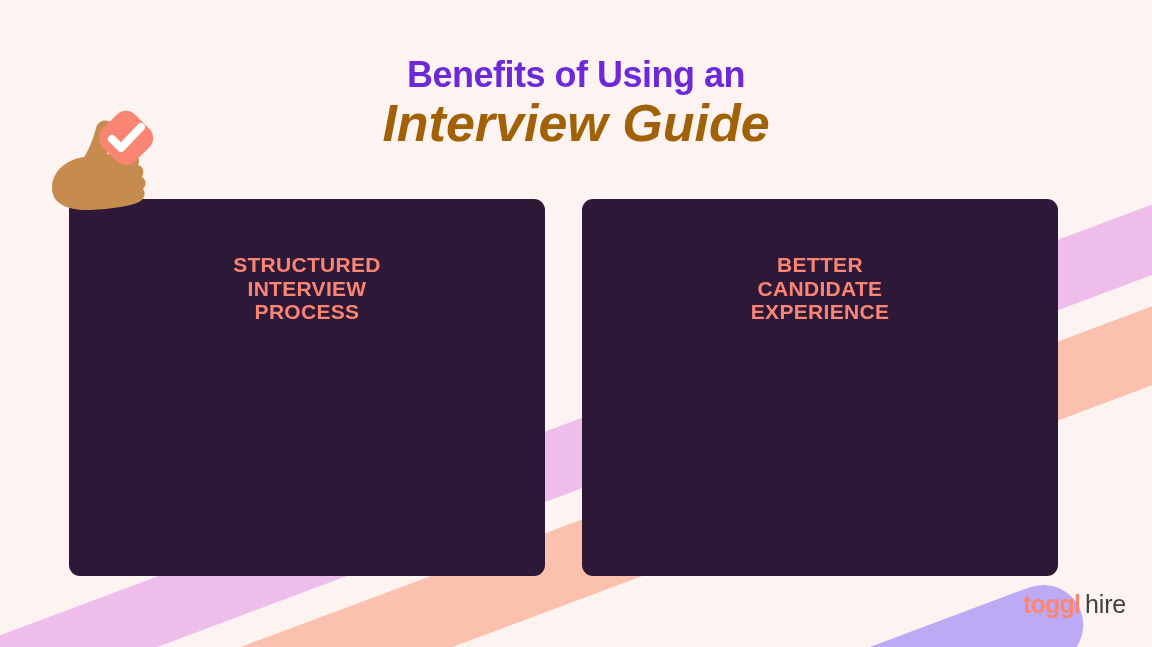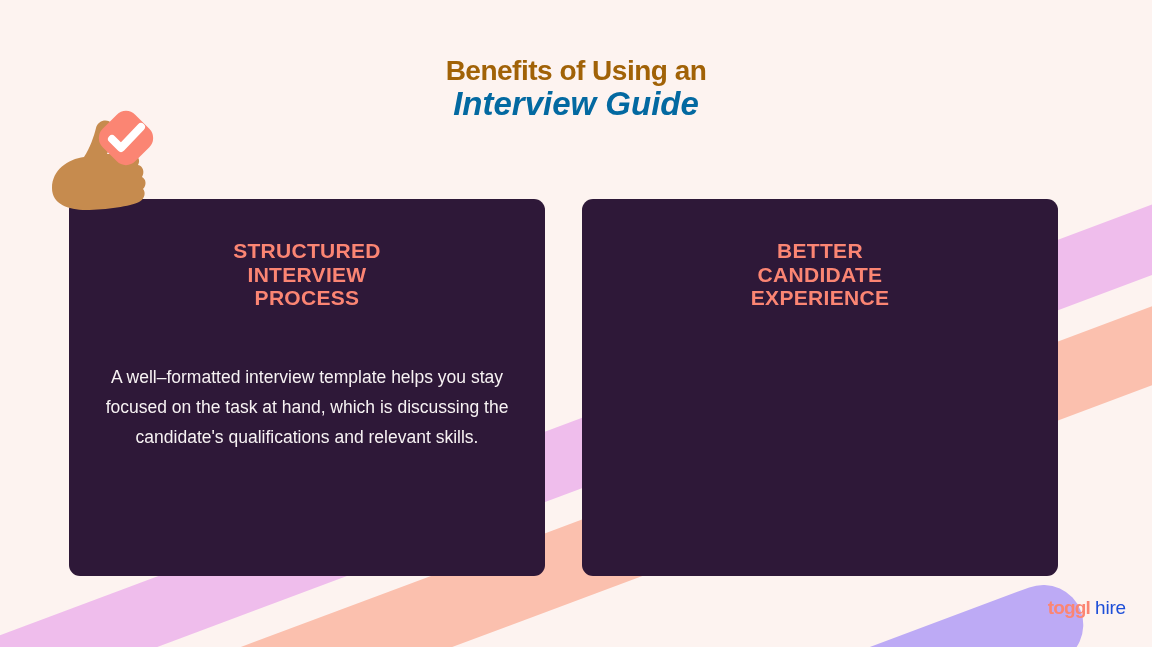--- a/index.html
+++ b/index.html
@@ -59,33 +59,33 @@
   
   .title-block {
     position: absolute;
     left: 0;
     right: 0;
     top: 57px;
     text-align: center;
     z-index: 6;
   }
   .title-line1 {
-    font-size: 28px;
+    font-size: 36px;
     font-weight: bold;
     letter-spacing: -0.5px;
-    color: #a16207;
+    color: #6d28d9;
     line-height: 1.0;
     display: block;
   }
   .title-line2 {
-    font-size: 33px;
+    font-size: 52px;
     font-weight: bold;
     font-style: italic;
     letter-spacing: 0px;
-    color: #0369a1;
+    color: #a16207;
     line-height: 1.18;
     display: block;
   }
 
   
   .thumb-illo {
     position: absolute;
     left: 46px;
     top: 110px;
     width: 130px;
@@ -102,21 +102,21 @@
     height: 377px;
     display: flex;
     gap: 37px;
     z-index: 5;
   }
   .card {
     flex: 1 1 0;
     background: #2E1838;
     border-radius: 11px;
     box-sizing: border-box;
-    padding: 40px 18px 20px 18px;
+    padding: 54px 18px 20px 18px;
     text-align: center;
   }
   .card-heading {
     color: #FB8573;
     font-size: 21px;
     font-weight: bold;
     line-height: 1.13;
     letter-spacing: 0.3px;
     text-transform: uppercase;
     margin: 0 0 52px 0;
@@ -133,30 +133,30 @@
 
   
   .logo {
     position: absolute;
     right: 26px;
     bottom: 28px;
     z-index: 9;
     display: flex;
     align-items: baseline;
     gap: 5px;
-    font-size: 19px;
+    font-size: 25px;
   }
   .logo-toggl {
     font-weight: bold;
     color: #FB8573;
     letter-spacing: -0.8px;
   }
   .logo-hire {
     font-weight: normal;
-    color: #1d4ed8;
+    color: #404040;
     letter-spacing: -0.2px;
   }
 </style>
 </head>
 <body>
 
 <div id="slide">
 
   <div class="stripes">
     <div class="stripe stripe-lilac"></div>
@@ -180,21 +180,20 @@
       </g>
     </svg>
   </div>
 
   <div class="cards">
 
     <div class="card">
       <div class="card-heading">STRUCTURED
 INTERVIEW
 PROCESS</div>
-      <p class="card-body">A well–formatted interview template helps you stay focused on the task at hand, which is discussing the candidate's qualifications and relevant skills.</p>
     </div>
 
     <div class="card">
       <div class="card-heading">BETTER
 CANDIDATE
 EXPERIENCE</div>
     </div>
 
 
   </div>

